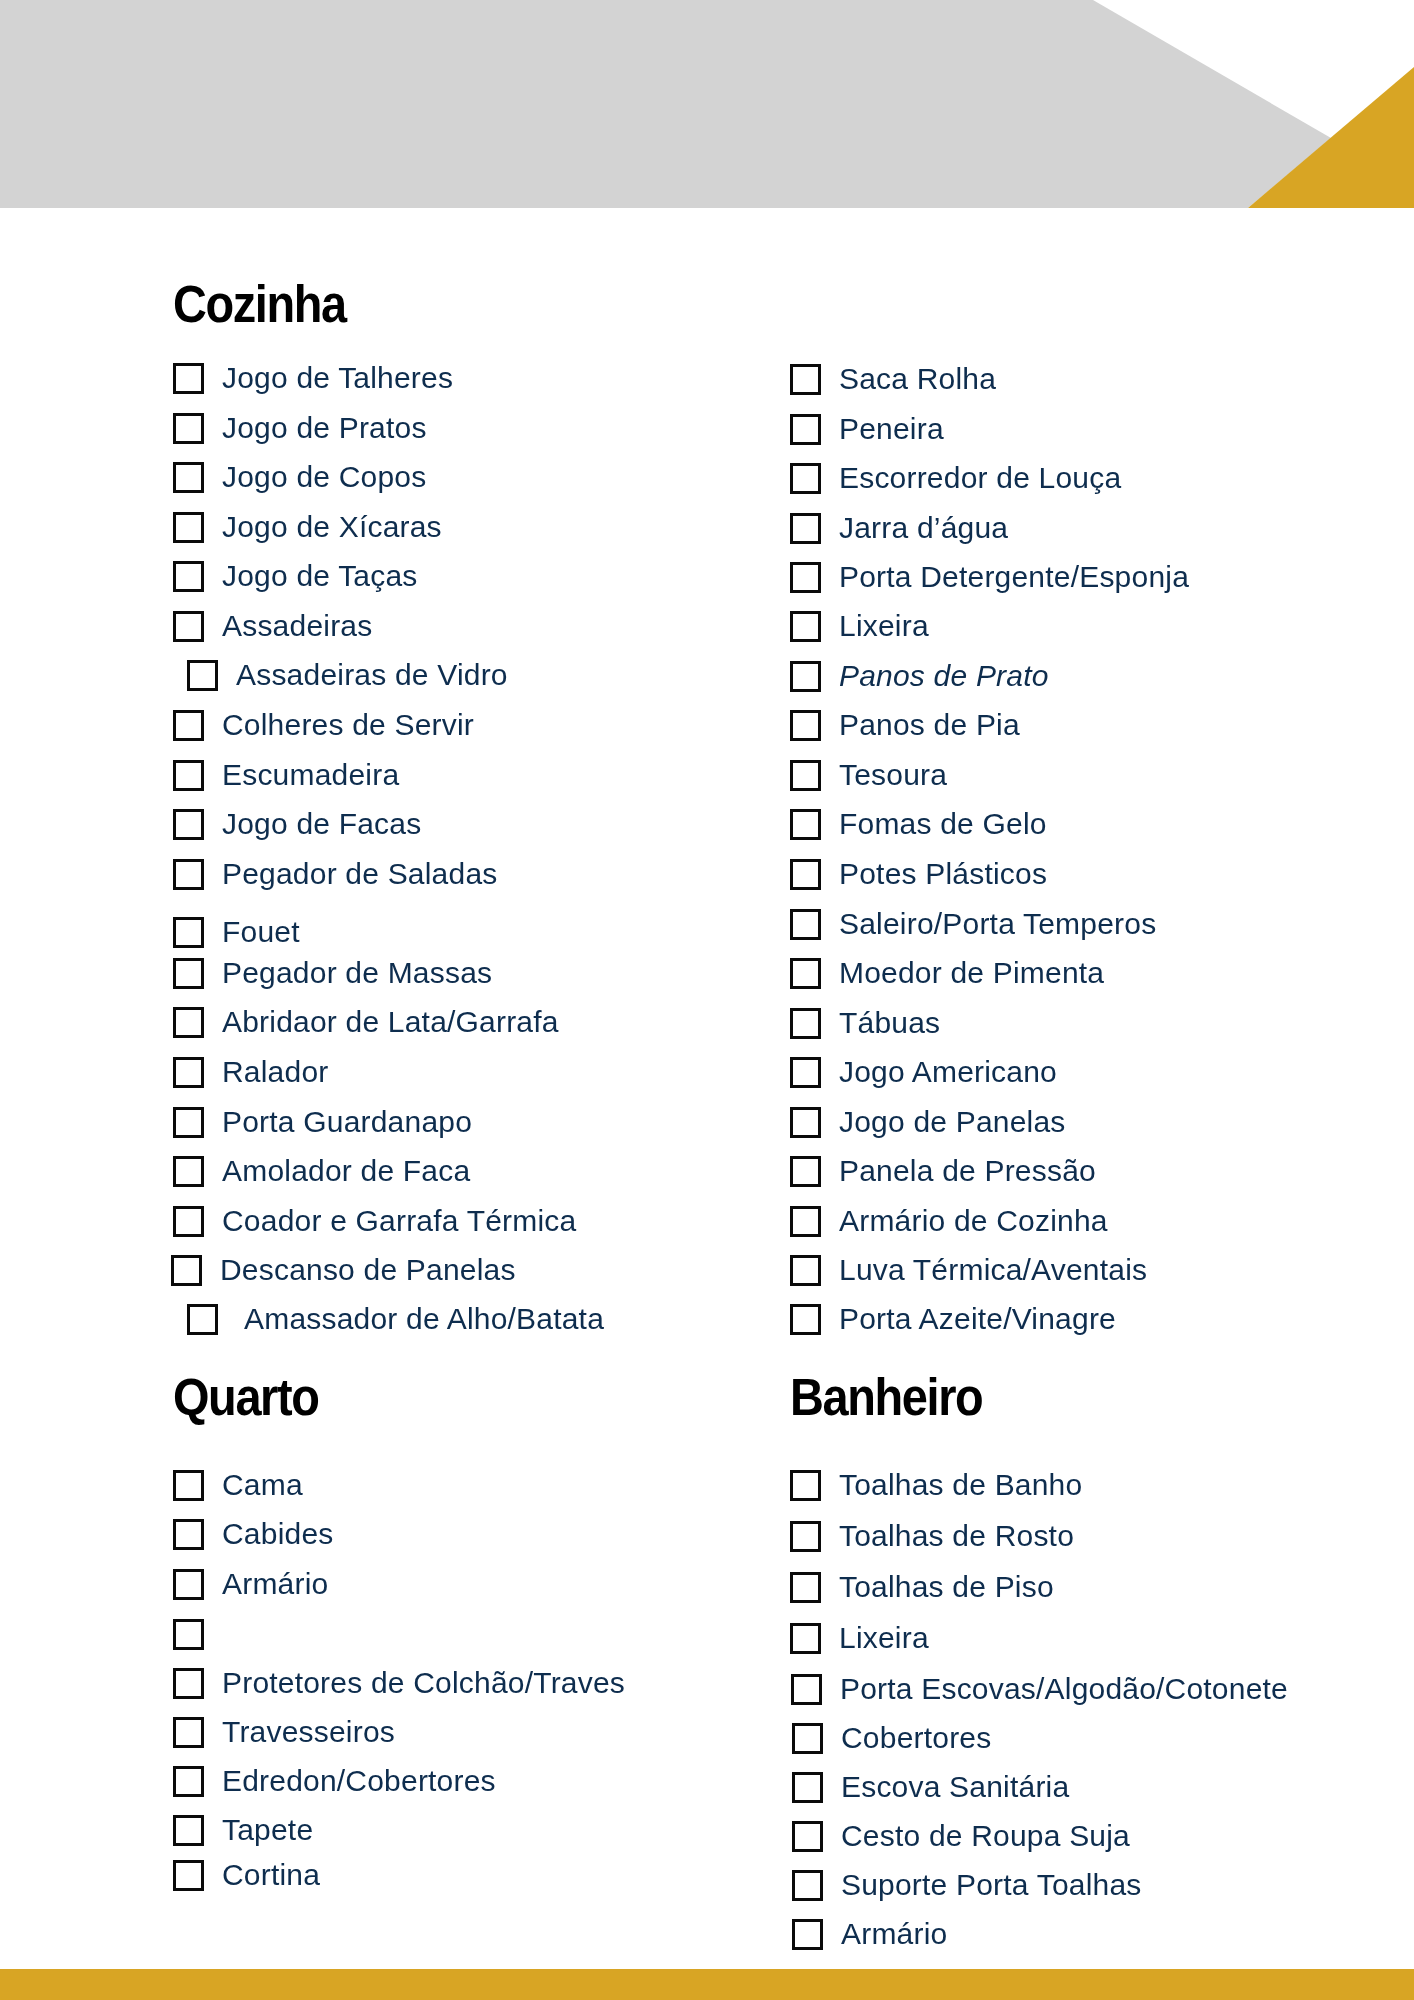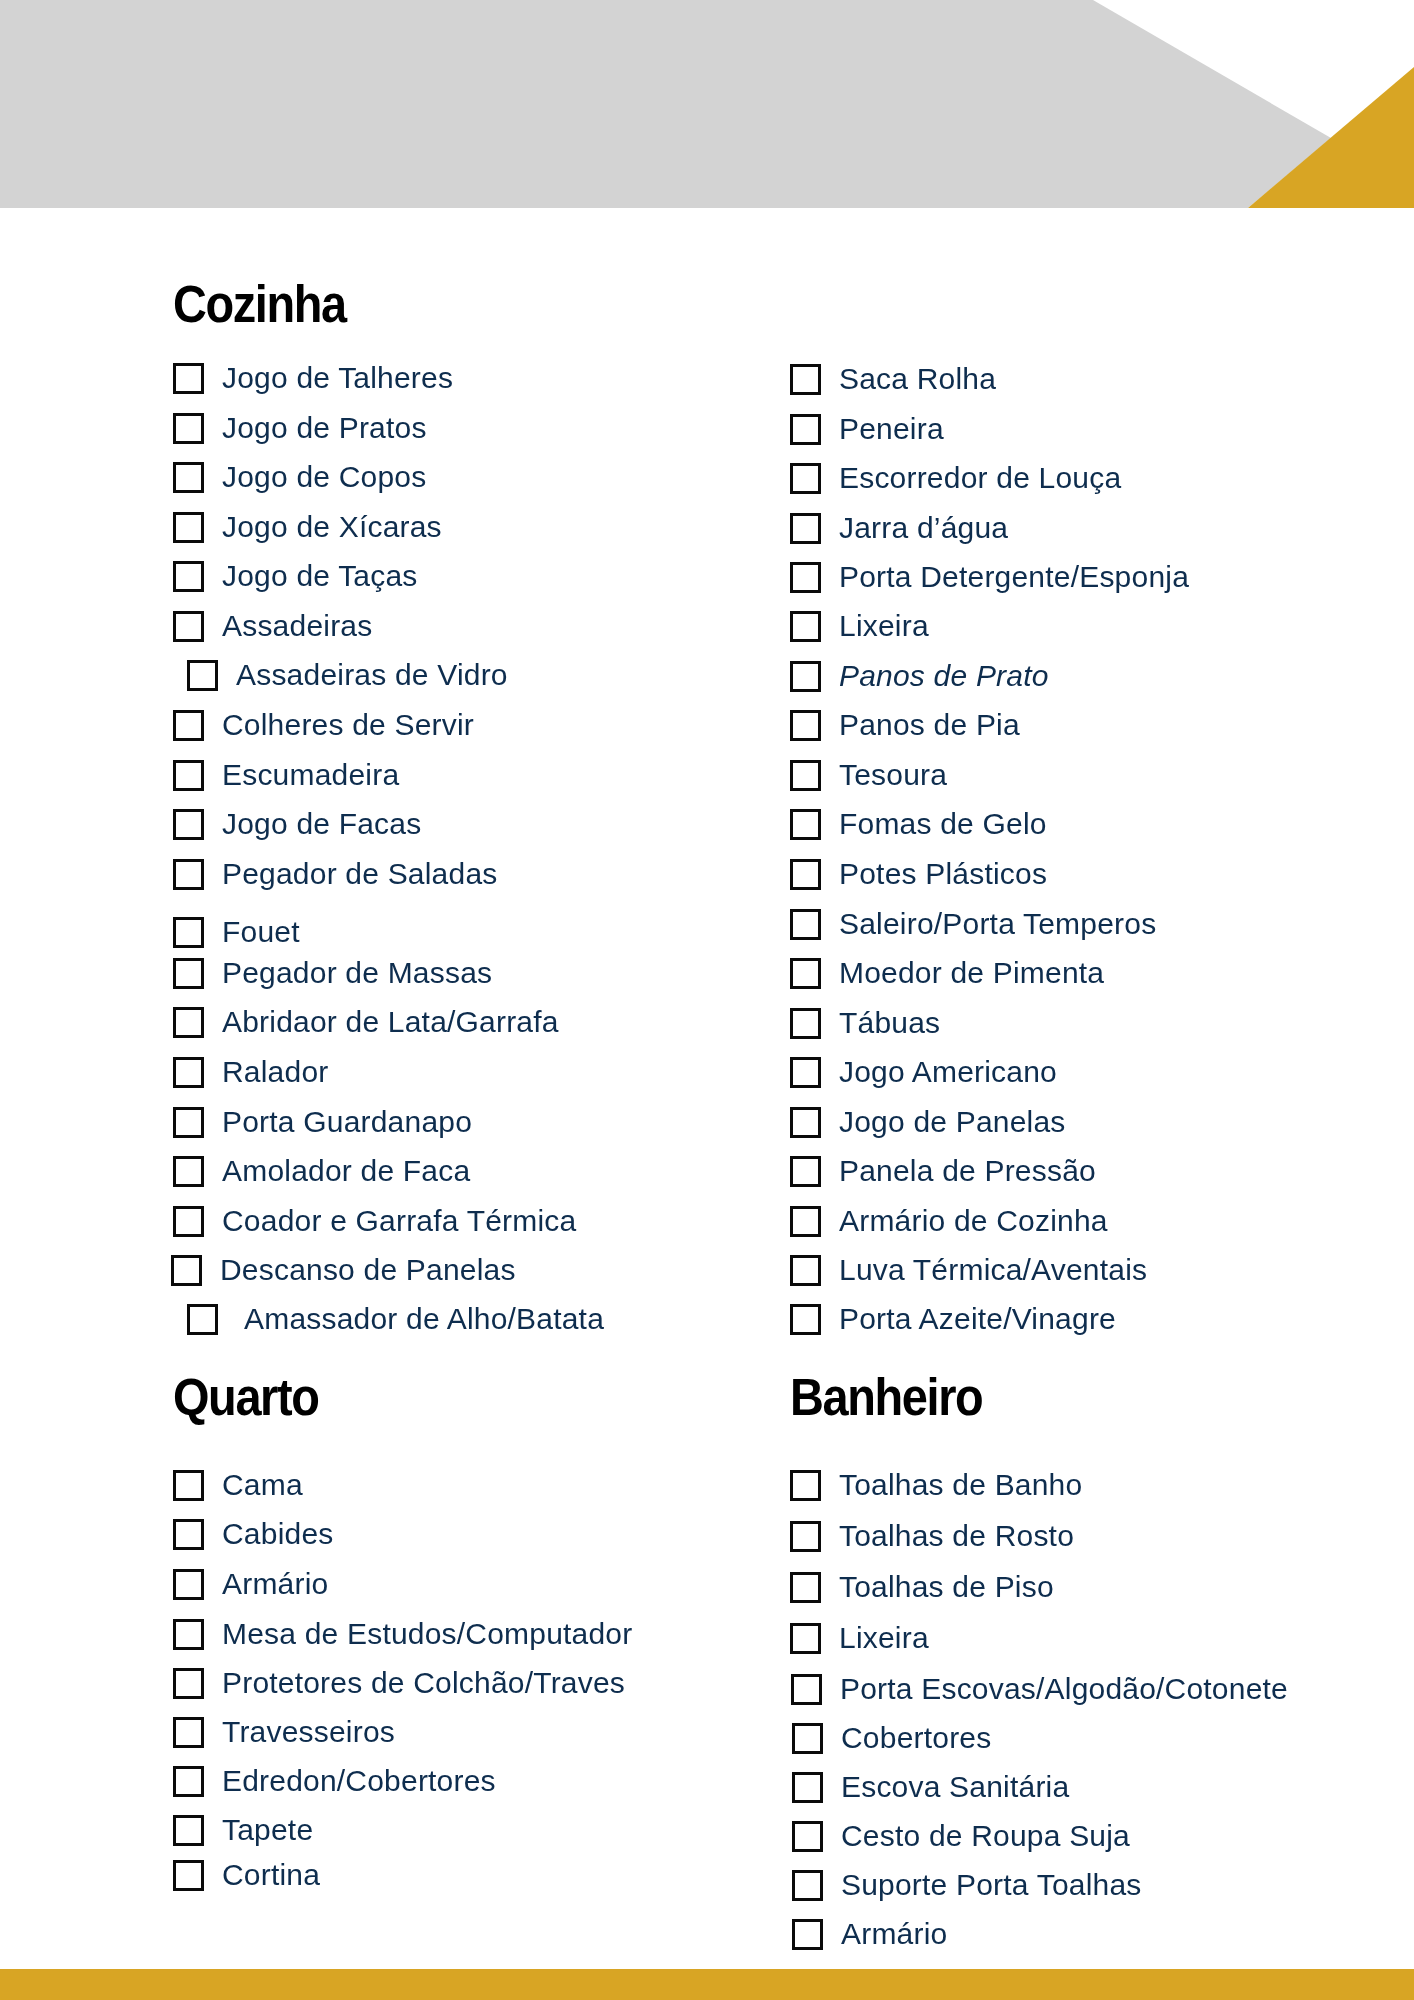--- a/index.html
+++ b/index.html
@@ -222,21 +222,20 @@
   <div class="item" style="left:173px; top:1518px;">
       <span class="box"></span>
       <span class="label">Cabides</span>
     </div>
   <div class="item" style="left:173px; top:1568px;">
       <span class="box"></span>
       <span class="label">Armário</span>
     </div>
   <div class="item" style="left:173px; top:1618px;">
       <span class="box"></span>
-      <span class="label">Mesa de Estudos/Computador</span>
     </div>
   <div class="item" style="left:173px; top:1667px;">
       <span class="box"></span>
       <span class="label">Protetores de Colchão/Traves</span>
     </div>
   <div class="item" style="left:173px; top:1716px;">
       <span class="box"></span>
       <span class="label">Travesseiros</span>
     </div>
   <div class="item" style="left:173px; top:1765px;">

